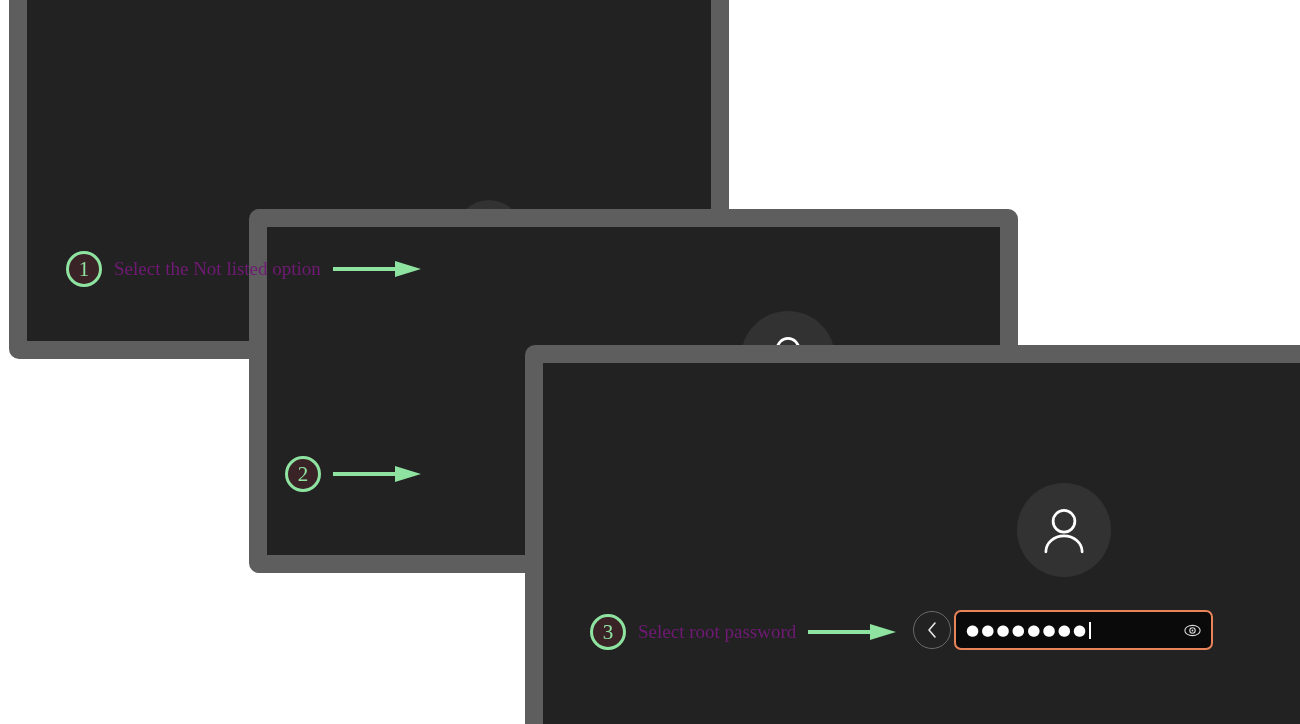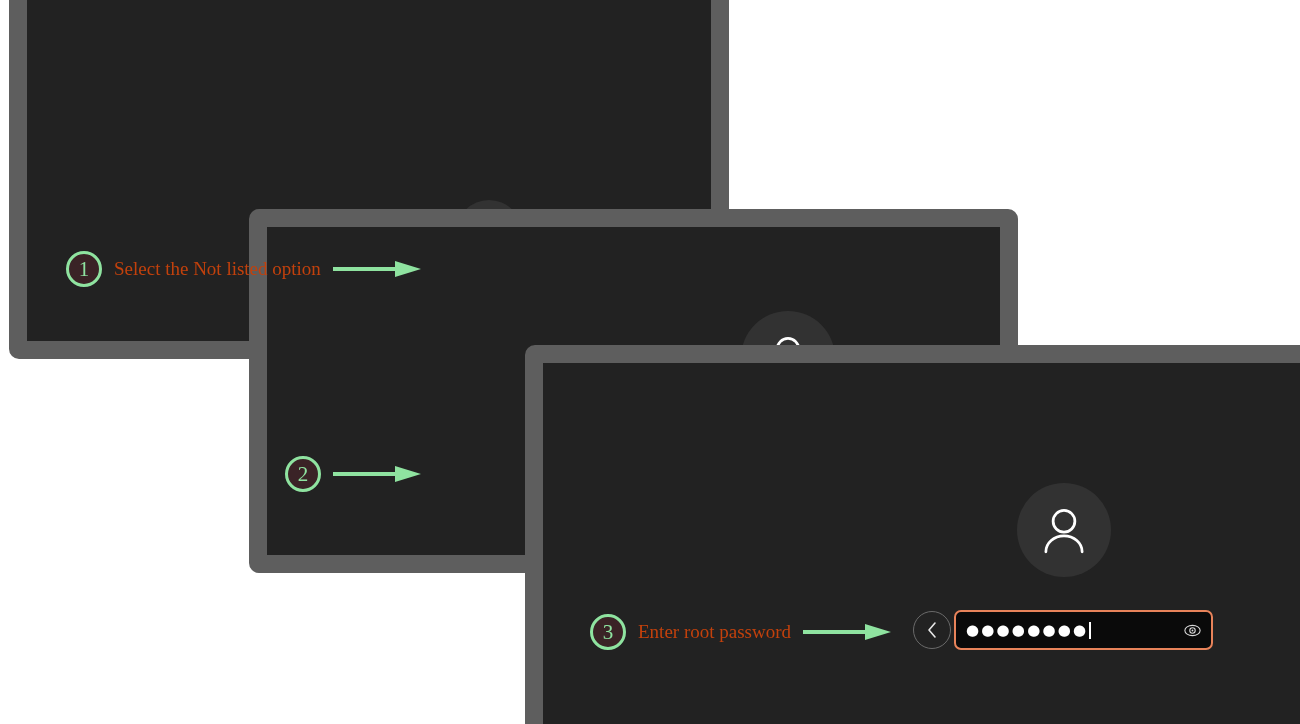--- a/index.html
+++ b/index.html
@@ -152,21 +152,21 @@
     align-items: center;
     justify-content: center;
     color: #8fe3a0;
     font-family: "Liberation Serif", serif;
     font-size: 21px;
     line-height: 1;
     flex: none;
   }
   .step-text {
     margin-left: 12px;
-    color: #c2410c;
+    color: #701a75;
     font-family: "Liberation Serif", serif;
     font-size: 19px;
     white-space: nowrap;
   }
   .arrow {
     margin-left: 12px;
     flex: none;
     display: block;
   }
 </style>
@@ -259,20 +259,20 @@
   <div class="annotation" style="left:285px; top:456px;">
     <div class="step-badge">2</div>
     <svg class="arrow" width="88" height="20" viewBox="0 0 88 20" aria-hidden="true">
       <line x1="0" y1="10" x2="68" y2="10" stroke="#8fe3a0" stroke-width="4"></line>
       <polygon points="62,2 88,10 62,18" fill="#8fe3a0"></polygon>
     </svg>
   </div>
 
   <div class="annotation" style="left:590px; top:614px;">
     <div class="step-badge">3</div>
-    <div class="step-text">Enter root password</div>
+    <div class="step-text">Select root password</div>
     <svg class="arrow" width="88" height="20" viewBox="0 0 88 20" aria-hidden="true">
       <line x1="0" y1="10" x2="68" y2="10" stroke="#8fe3a0" stroke-width="4"></line>
       <polygon points="62,2 88,10 62,18" fill="#8fe3a0"></polygon>
     </svg>
   </div>
 
 </div>
 
 </body></html>

